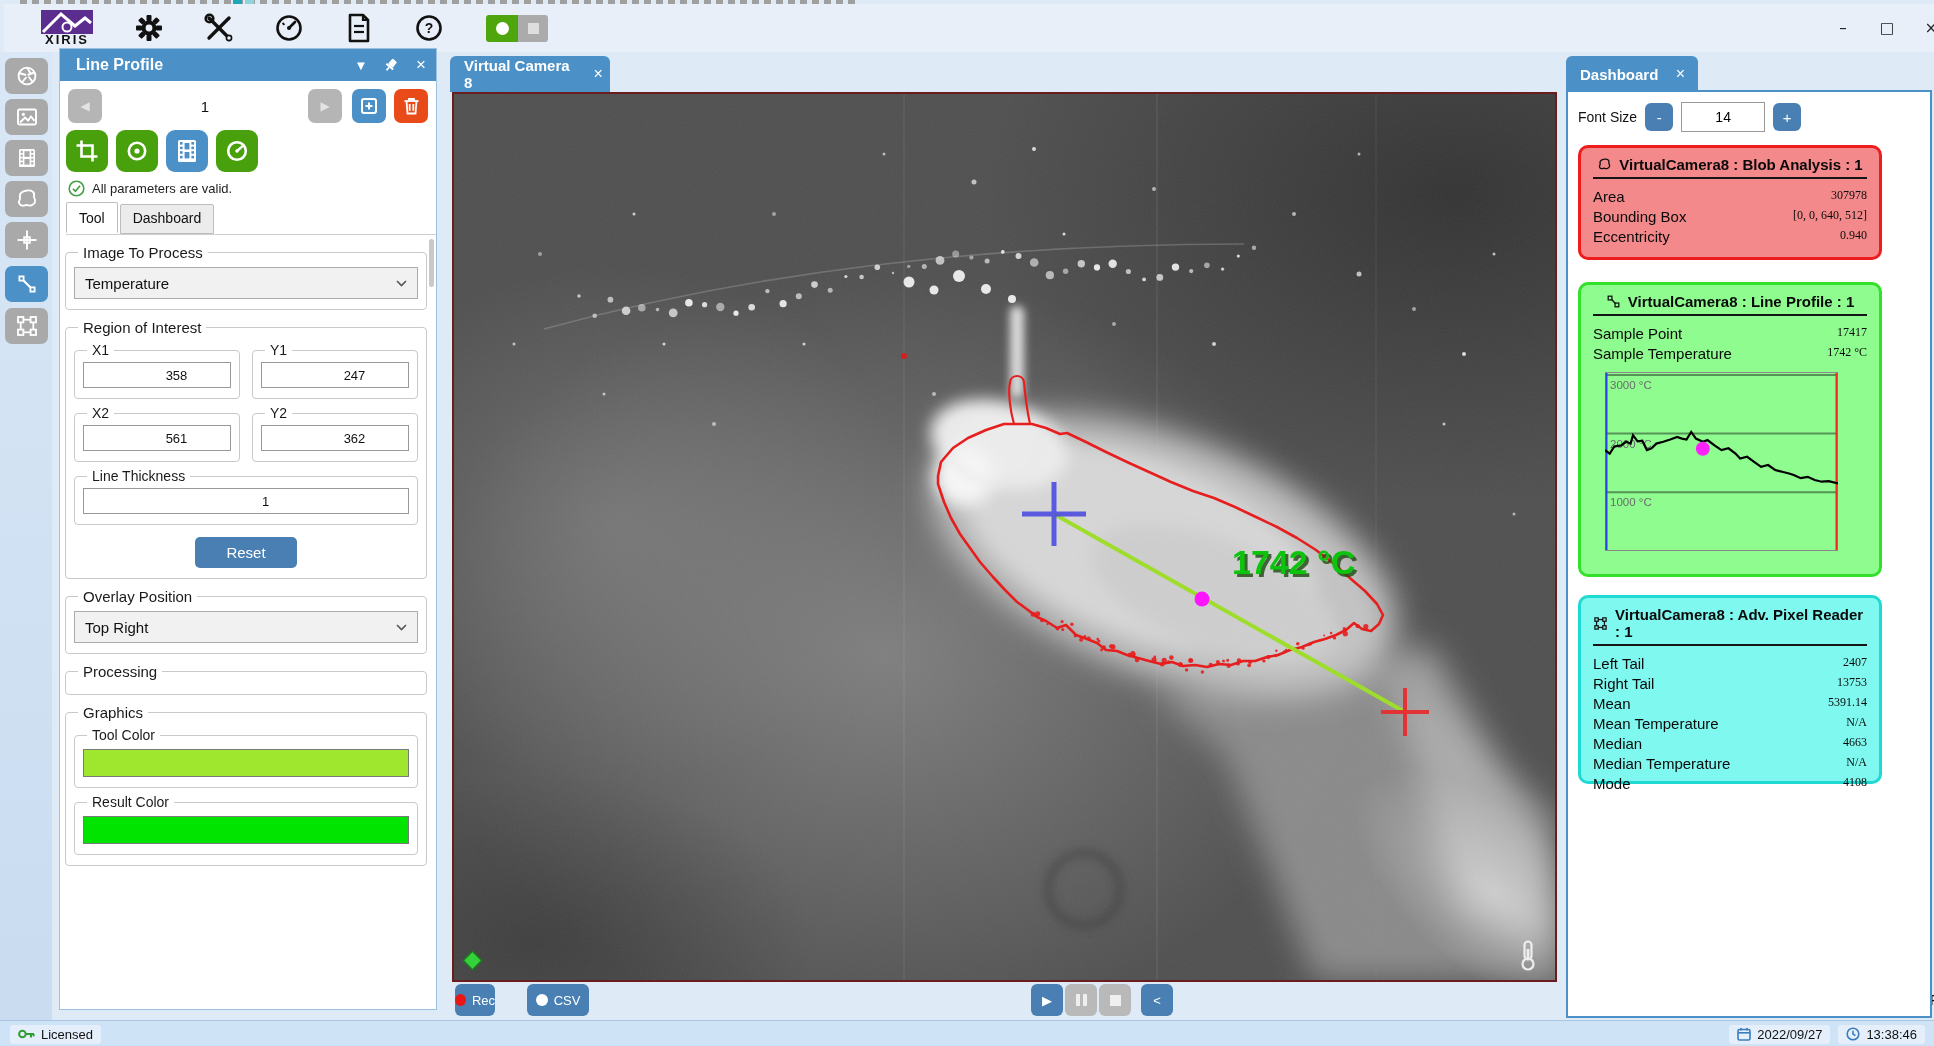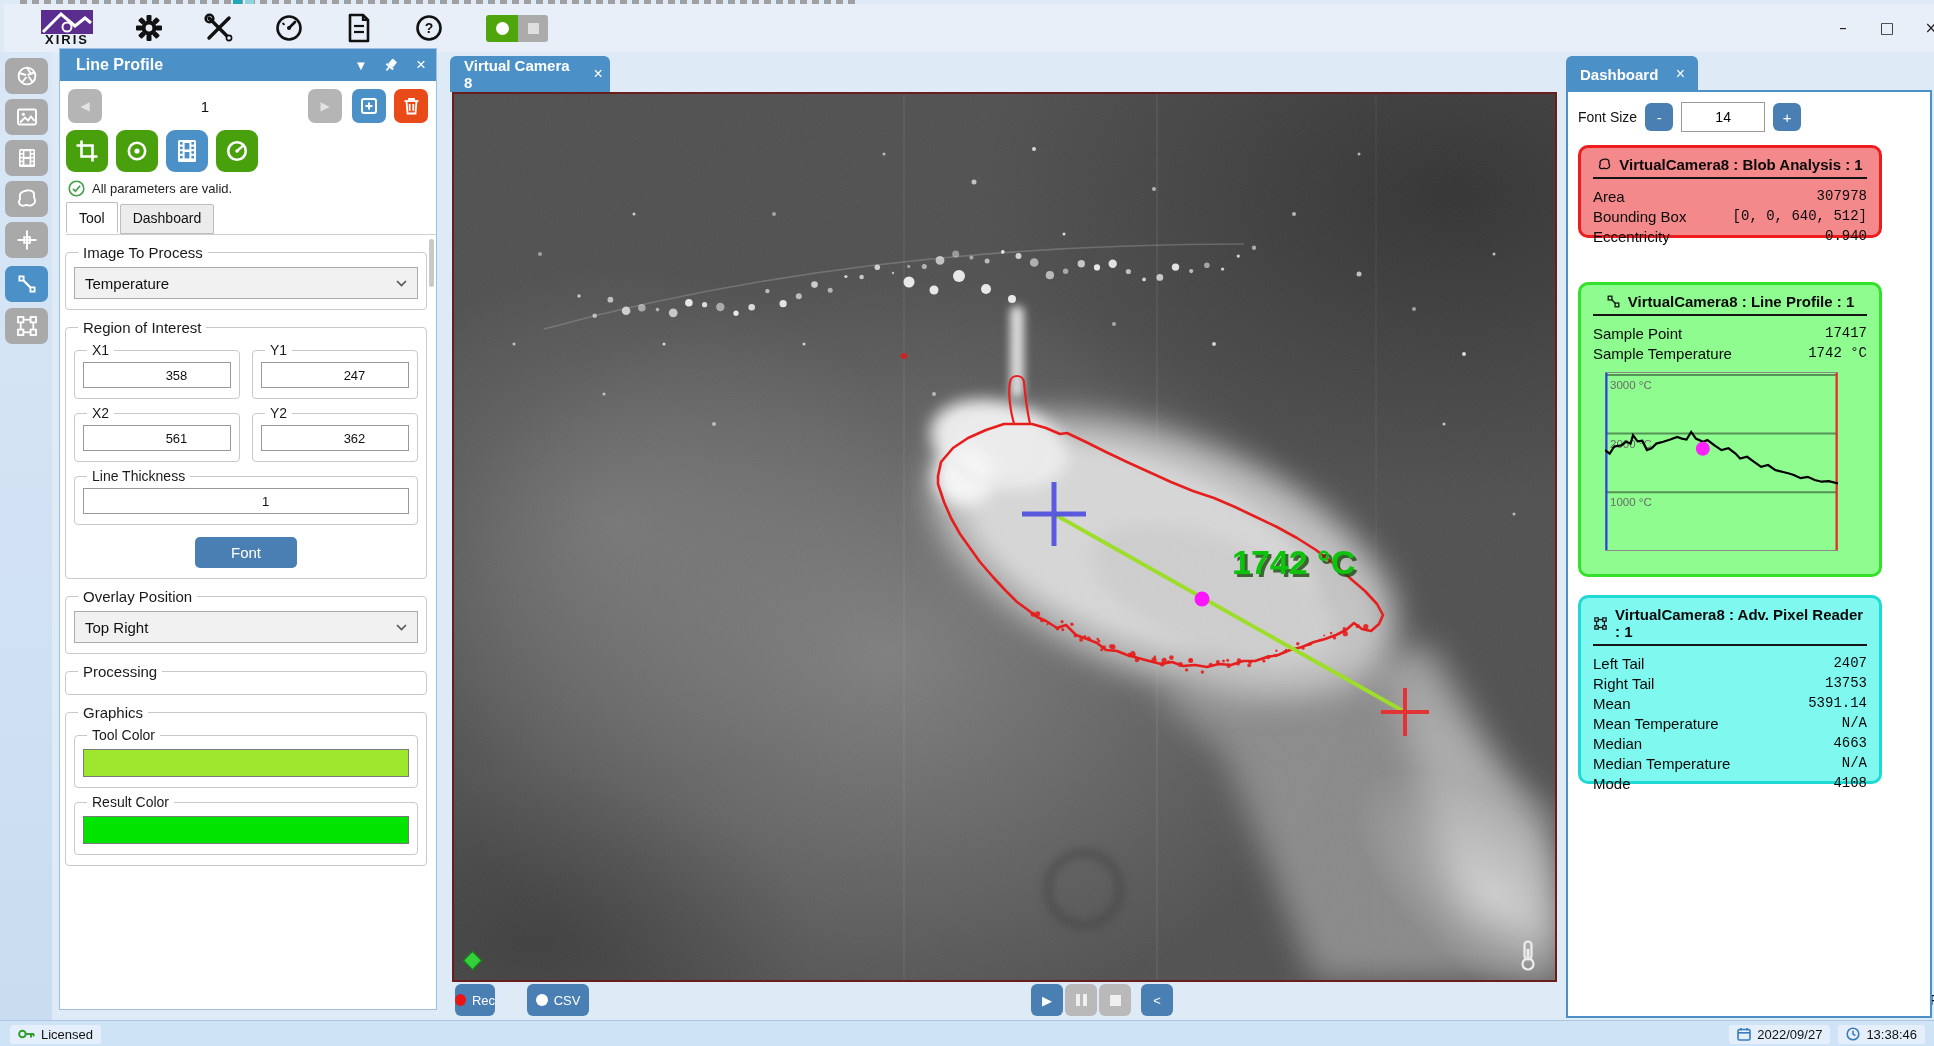--- a/index.html
+++ b/index.html
@@ -83,21 +83,21 @@
   .dash-tab{position:absolute;left:1566px;top:56px;width:132px;height:36px;background:#4b90c7;border-radius:6px 6px 0 0;display:flex;align-items:center;color:#fff;cursor:pointer;}
   .dash-tab .lab{font-size:15px;font-weight:bold;margin-left:14px;}
   .dash{position:absolute;left:1566px;top:90px;width:366px;height:928px;background:#fff;border:2px solid #4b90c7;box-sizing:border-box;}
   .fs-row{display:flex;align-items:center;margin:10px 0 0 10px;gap:8px;}
   .fs-row .lab{font-size:14px;color:#111;}
   .fs-btn{width:28px;height:28px;border:none;border-radius:6px;background:#497fb2;color:#fff;font-size:15px;cursor:pointer;}
   .fs-input{width:78px;height:26px;border:1px solid #999;text-align:center;font-size:14px;font-family:"Liberation Sans",sans-serif;}
   .card{position:absolute;left:10px;width:304px;border-radius:10px;box-sizing:border-box;padding:8px 12px;}
   .card-title{display:flex;align-items:center;justify-content:center;gap:7px;font-size:15px;font-weight:bold;color:#0a0a0a;border-bottom:2px solid #151515;padding-bottom:4px;}
   .crow{display:flex;font-size:15px;color:#0a0a0a;margin-top:3px;}
-  .crow .v{margin-left:auto;font-family:Liberation Mono, monospace;font-size:14px;}
+  .crow .v{margin-left:auto;font-family:Liberation Serif, serif;font-size:12px;}
   .mini-chart-wrap{margin:10px 0 0 12px;}
   
   .statusbar{position:absolute;left:0;top:1020px;width:1934px;height:26px;background:#cfe3f7;border-top:1px solid #aac6e2;display:flex;align-items:center;}
   .badge{display:flex;align-items:center;gap:6px;background:#e4effb;border-radius:3px;padding:2px 8px;font-size:13px;color:#111;}
   .badge.left{margin-left:10px;}
   .sb-right{margin-left:auto;margin-right:9px;display:flex;gap:8px;}
   svg{display:block;}
 </style>
 </head>
 <body>
@@ -418,21 +418,21 @@
           <fieldset class="inner">
             <legend>Y2</legend>
             <input class="tinput" value="362" style="">
           </fieldset>
         </div>
         <fieldset class="inner" style="margin-top:6px">
           <legend>Line Thickness</legend>
           <input class="tinput" value="1" style="">
         </fieldset>
         <div class="reset-row">
-          <button class="action-btn">Font</button>
+          <button class="action-btn">Reset</button>
         </div>
       </fieldset>
 
       <fieldset>
         <legend>Overlay Position</legend>
         <div class="ddl">
           <span>Top Right</span>
           <span class="chev">
             <svg width="11" height="7" viewBox="0 0 11 7">
                 <path d="M1 1 L5.5 5.5 L10 1" stroke="#555" stroke-width="1.6" fill="none"></path>
@@ -723,21 +723,21 @@
   </div>
 
   <div class="dash">
     <div class="fs-row">
       <span class="lab">Font Size</span>
       <button class="fs-btn">-</button>
       <input class="fs-input" value="14" style="">
       <button class="fs-btn">+</button>
     </div>
 
-    <div class="card" style="top:53px;height:93px;background:#f4898b;border:3px solid #ee1c1c">
+    <div class="card" style="top:53px;height:115px;background:#f4898b;border:3px solid #ee1c1c">
       <div class="card-title">
         <span>
           <svg width="15" height="15" viewBox="0 0 24 24">
               <path d="M12 3.5 C16.5 2.8 20 5 19 9 C18.4 11.4 21 12.2 20 15 C19 18 15.2 19.3 12.6 18.2 C10.2 17.2 9.6 19.2 7 18.6 C4.2 18 3.2 15 4.6 13 C6 11.2 4.2 10.2 5 7.6 C5.9 5 9 4 12 3.5 Z" fill="none" stroke="#111" stroke-width="2.2"></path>
             </svg>
         </span>
         <span>VirtualCamera8 : Blob Analysis : 1</span>
       </div>
       <div class="crow" style="margin-top:9px">
         <span>Area</span>

